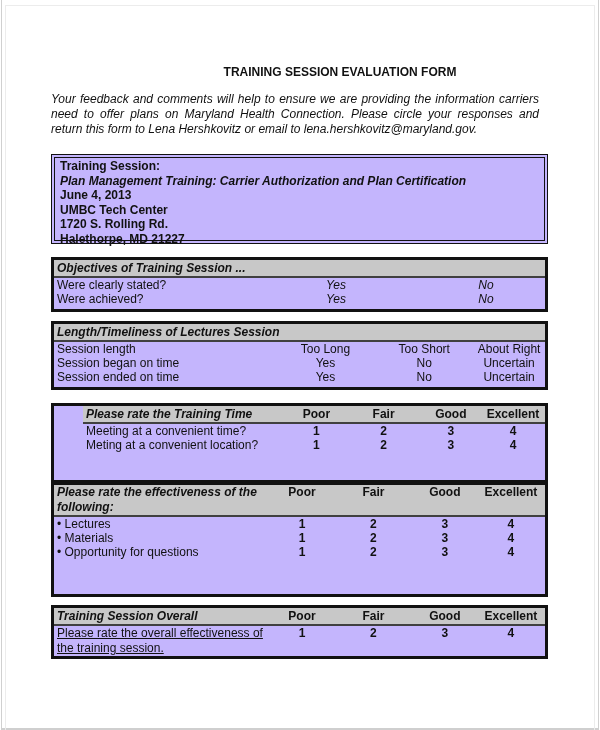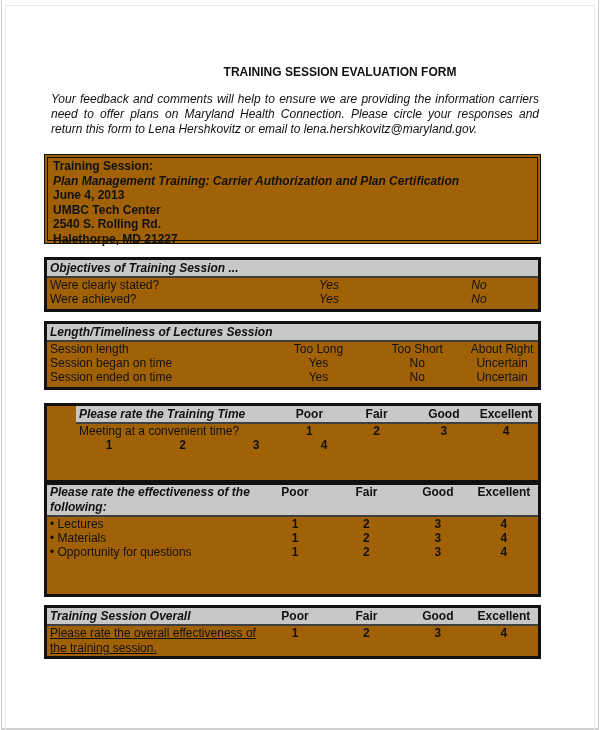--- a/index.html
+++ b/index.html
@@ -17,22 +17,22 @@
   }
   .title {
     position: absolute; left: 0; top: 65px; width: 600px; text-align: center;
     font-weight: bold; font-size: 12px; letter-spacing: 0px; padding-left: 40px;
   }
   .intro {
     position: absolute; left: 51px; top: 92px; width: 488px;
     font-style: italic; font-size: 12px; line-height: 15px; text-align: justify;
   }
   .box {
-    position: absolute; left: 44px; width: 497px;
-    border: 3px solid #111; background: #a16207; box-sizing: border-box;
+    position: absolute; left: 51px; width: 497px;
+    border: 3px solid #111; background: #c4b5fd; box-sizing: border-box;
   }
   .box.double { border: 3px double #111; border-width: 4px; }
   .session-box {
     top: 154px; height: 90px; padding: 1px 5px; font-size: 12px; line-height: 14.5px;
   }
   .session-box .b { font-weight: bold; }
   .session-box .bi { font-weight: bold; font-style: italic; }
 
   .hdr {
     background: #c8c8c8; height: 16px; border-bottom: 2px solid #404040;
@@ -72,21 +72,21 @@
 <div class="inner-frame"></div>
 
 <div class="title">TRAINING SESSION EVALUATION FORM</div>
 <div class="intro">Your feedback and comments will help to ensure we are providing the information carriers need to offer plans on Maryland Health Connection.  Please circle your responses and return this form to Lena Hershkovitz or email to lena.hershkovitz@maryland.gov.</div>
 
 <div class="box double session-box">
   <div class="b">Training Session:</div>
   <div class="bi">Plan Management Training: Carrier Authorization and Plan Certification</div>
   <div class="b">June 4, 2013</div>
   <div class="b">UMBC Tech Center</div>
-  <div class="b">2540 S. Rolling Rd.</div>
+  <div class="b">1720 S. Rolling Rd.</div>
   <div class="b">Halethorpe, MD 21227</div>
 </div>
 
 <div class="box obj">
   <div class="hdr">
     <span class="lbl">Objectives of Training Session ...</span>
   </div>
   <div class="row">
     <span class="c0">Were clearly stated?</span>
     <span class="yes">Yes</span>
@@ -132,20 +132,21 @@
     <span class="c c4">Excellent</span>
   </div>
   <div class="row">
     <span class="c0">Meeting at a convenient time?</span>
     <span class="c c1 num">1</span>
     <span class="c c2 num">2</span>
     <span class="c c3 num">3</span>
     <span class="c c4 num">4</span>
   </div>
   <div class="row">
+    <span class="c0">Meting at a convenient location?</span>
     <span class="c c1 num">1</span>
     <span class="c c2 num">2</span>
     <span class="c c3 num">3</span>
     <span class="c c4 num">4</span>
   </div>
 </div>
 
 <div class="box rate rt2">
   <div class="hdr tall">
     <span class="c0 lbl" style="line-height:15px;">

